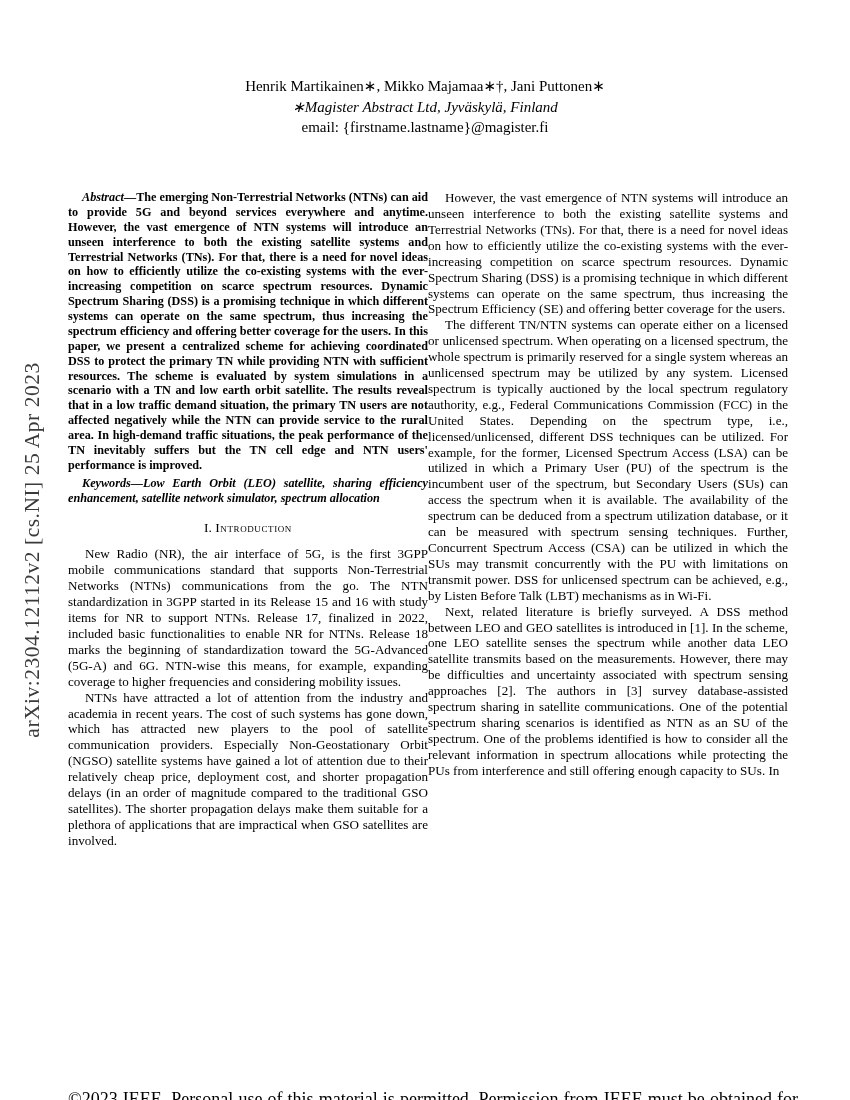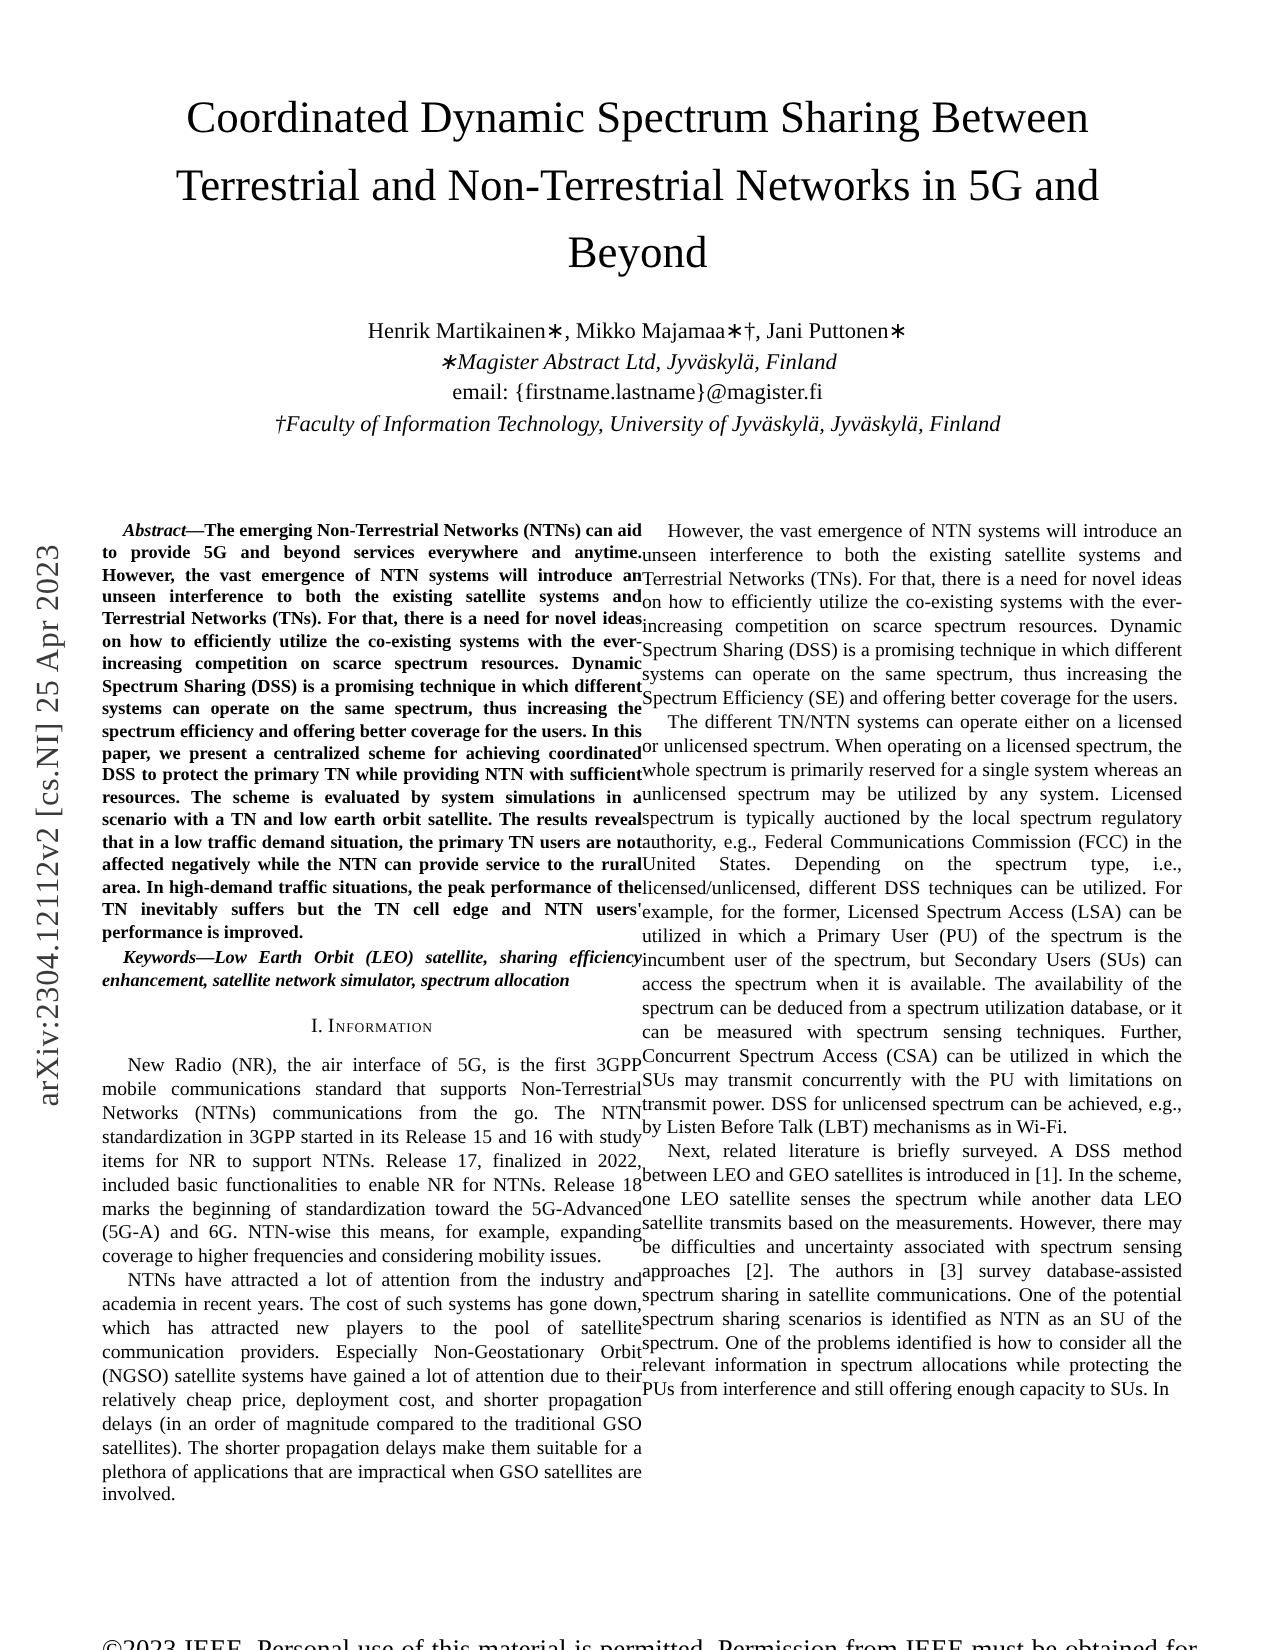--- a/index.html
+++ b/index.html
@@ -112,38 +112,36 @@
   }
 </style>
 </head>
 <body>
 
 <div class="page">
 
   <div class="arxiv-strip">arXiv:2304.12112v2 [cs.NI] 25 Apr 2023</div>
 
   <header class="title-block">
-    <h1 class="paper-title">Coordinated Dynamic Spectrum Sharing Between Terrestrial and Non-Terrestrial Networks in 5G and Beyond</h1>
 
     <div class="authors">
       <div>Henrik Martikainen∗, Mikko Majamaa∗†, Jani Puttonen∗</div>
       <div class="italic">∗Magister Abstract Ltd, Jyväskylä, Finland</div>
       <div>email: {firstname.lastname}@magister.fi</div>
-      <div class="italic">†Faculty of Information Technology, University of Jyväskylä, Jyväskylä, Finland</div>
     </div>
   </header>
 
   <div class="columns">
 
     <div class="col">
       <p class="abstract"><span class="lead">Abstract—</span><span>The emerging Non-Terrestrial Networks (NTNs) can aid to provide 5G and beyond services everywhere and anytime. However, the vast emergence of NTN systems will introduce an unseen interference to both the existing satellite systems and Terrestrial Networks (TNs). For that, there is a need for novel ideas on how to efficiently utilize the co-existing systems with the ever-increasing competition on scarce spectrum resources. Dynamic Spectrum Sharing (DSS) is a promising technique in which different systems can operate on the same spectrum, thus increasing the spectrum efficiency and offering better coverage for the users. In this paper, we present a centralized scheme for achieving coordinated DSS to protect the primary TN while providing NTN with sufficient resources. The scheme is evaluated by system simulations in a scenario with a TN and low earth orbit satellite. The results reveal that in a low traffic demand situation, the primary TN users are not affected negatively while the NTN can provide service to the rural area. In high-demand traffic situations, the peak performance of the TN inevitably suffers but the TN cell edge and NTN users' performance is improved.</span></p>
 
       <p class="keywords"><span>Keywords—</span><span>Low Earth Orbit (LEO) satellite, sharing efficiency enhancement, satellite network simulator, spectrum allocation</span></p>
 
-      <h2 class="section-head"><span>I.</span>&nbsp;<span class="sc">Information</span></h2>
+      <h2 class="section-head"><span>I.</span>&nbsp;<span class="sc">Introduction</span></h2>
 
       <p class="body-para">New Radio (NR), the air interface of 5G, is the first 3GPP mobile communications standard that supports Non-Terrestrial Networks (NTNs) communications from the go. The NTN standardization in 3GPP started in its Release 15 and 16 with study items for NR to support NTNs. Release 17, finalized in 2022, included basic functionalities to enable NR for NTNs. Release 18 marks the beginning of standardization toward the 5G-Advanced (5G-A) and 6G. NTN-wise this means, for example, expanding coverage to higher frequencies and considering mobility issues.</p>
 
       <p class="body-para">NTNs have attracted a lot of attention from the industry and academia in recent years. The cost of such systems has gone down, which has attracted new players to the pool of satellite communication providers. Especially Non-Geostationary Orbit (NGSO) satellite systems have gained a lot of attention due to their relatively cheap price, deployment cost, and shorter propagation delays (in an order of magnitude compared to the traditional GSO satellites). The shorter propagation delays make them suitable for a plethora of applications that are impractical when GSO satellites are involved.</p>
     </div>
 
     <div class="col">
       <p class="body-para">However, the vast emergence of NTN systems will introduce an unseen interference to both the existing satellite systems and Terrestrial Networks (TNs). For that, there is a need for novel ideas on how to efficiently utilize the co-existing systems with the ever-increasing competition on scarce spectrum resources. Dynamic Spectrum Sharing (DSS) is a promising technique in which different systems can operate on the same spectrum, thus increasing the Spectrum Efficiency (SE) and offering better coverage for the users.</p>
 
       <p class="body-para">The different TN/NTN systems can operate either on a licensed or unlicensed spectrum. When operating on a licensed spectrum, the whole spectrum is primarily reserved for a single system whereas an unlicensed spectrum may be utilized by any system. Licensed spectrum is typically auctioned by the local spectrum regulatory authority, e.g., Federal Communications Commission (FCC) in the United States. Depending on the spectrum type, i.e., licensed/unlicensed, different DSS techniques can be utilized. For example, for the former, Licensed Spectrum Access (LSA) can be utilized in which a Primary User (PU) of the spectrum is the incumbent user of the spectrum, but Secondary Users (SUs) can access the spectrum when it is available. The availability of the spectrum can be deduced from a spectrum utilization database, or it can be measured with spectrum sensing techniques. Further, Concurrent Spectrum Access (CSA) can be utilized in which the SUs may transmit concurrently with the PU with limitations on transmit power. DSS for unlicensed spectrum can be achieved, e.g., by Listen Before Talk (LBT) mechanisms as in Wi-Fi.</p>

